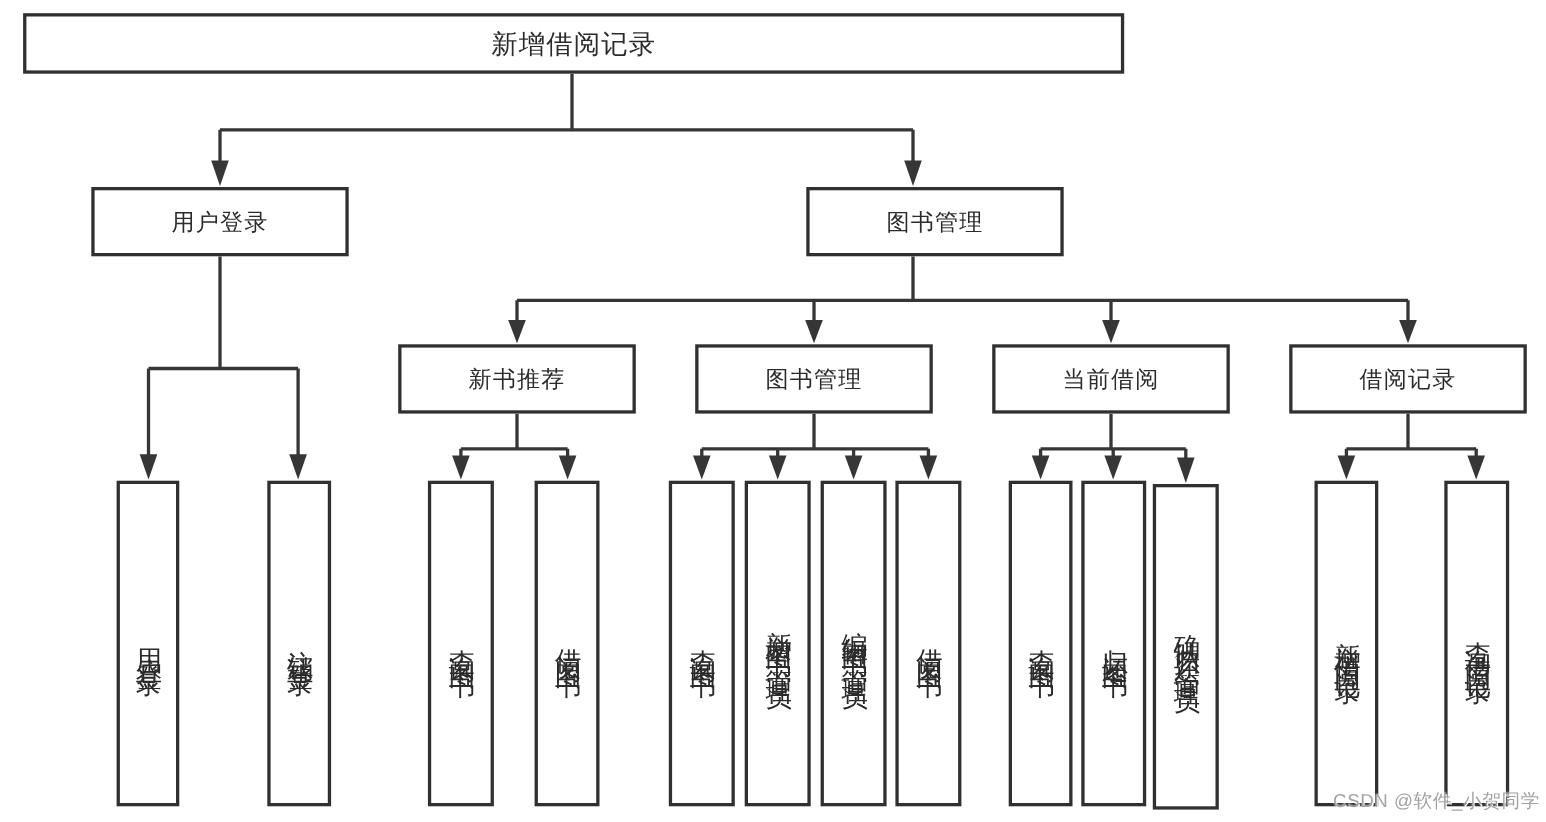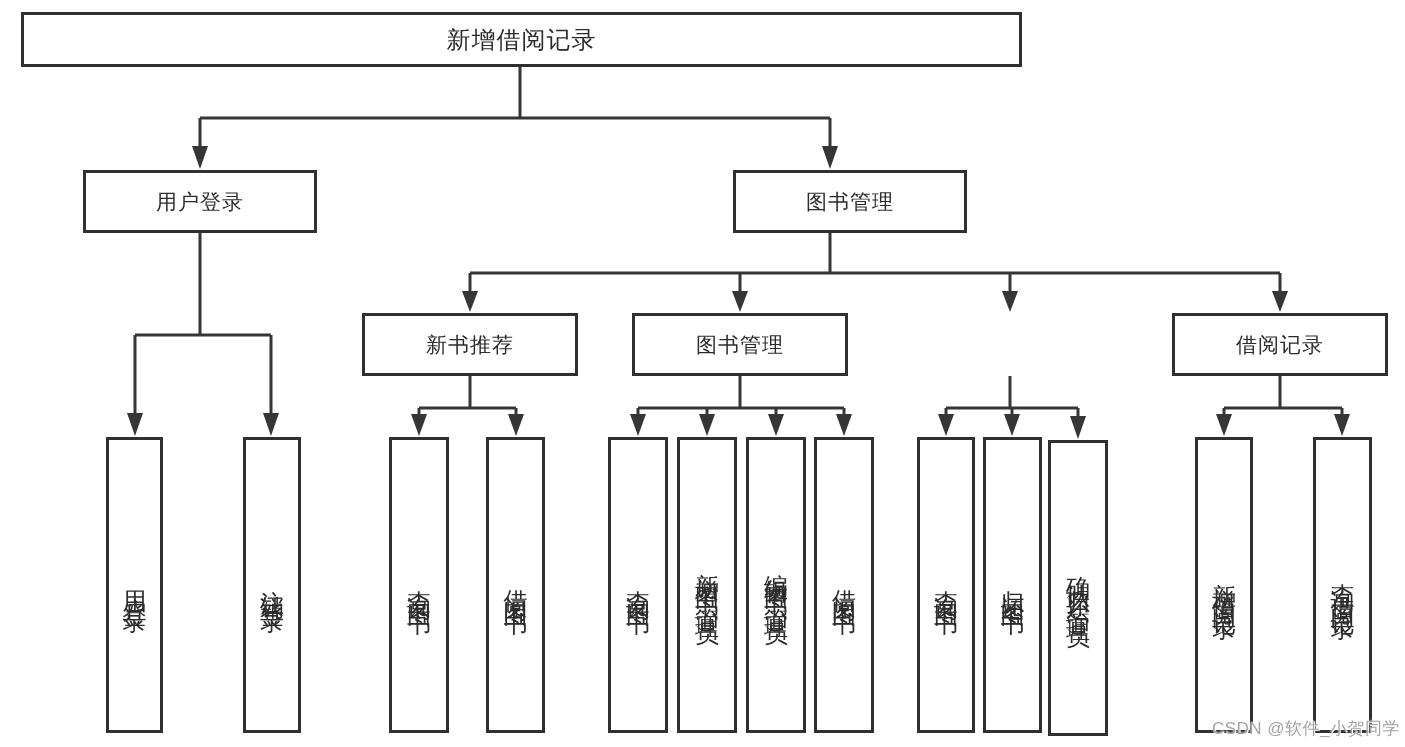--- a/index.html
+++ b/index.html
@@ -86,20 +86,21 @@
     <polygon points="1334,414 1350,414 1342,436"></polygon>
   </svg>
 
   <div class="box h-box root-box" style="left:21px;top:12px;width:1001px;height:55px;">新增借阅记录</div>
 
   <div class="box h-box" style="left:83px;top:170px;width:234px;height:63px;">用户登录</div>
   <div class="box h-box" style="left:713px;top:170px;width:234px;height:63px;margin-left:20px;">图书管理</div>
 
   <div class="box h-box" style="left:362px;top:313px;width:216px;height:63px;">新书推荐</div>
   <div class="box h-box" style="left:632px;top:313px;width:216px;height:63px;">图书管理</div>
+  <div class="box h-box" style="left:902px;top:313px;width:216px;height:63px;">当前借阅</div>
   <div class="box h-box" style="left:1172px;top:313px;width:216px;height:63px;">借阅记录</div>
 
   <div class="box v-box" style="left:106px;top:437px;width:57px;height:296px;">
     <span class="vtext">用户登录</span>
   </div>
   <div class="box v-box" style="left:243px;top:437px;width:58px;height:296px;">
     <span class="vtext">注销登录</span>
   </div>
 
   <div class="box v-box" style="left:389px;top:437px;width:60px;height:296px;">

